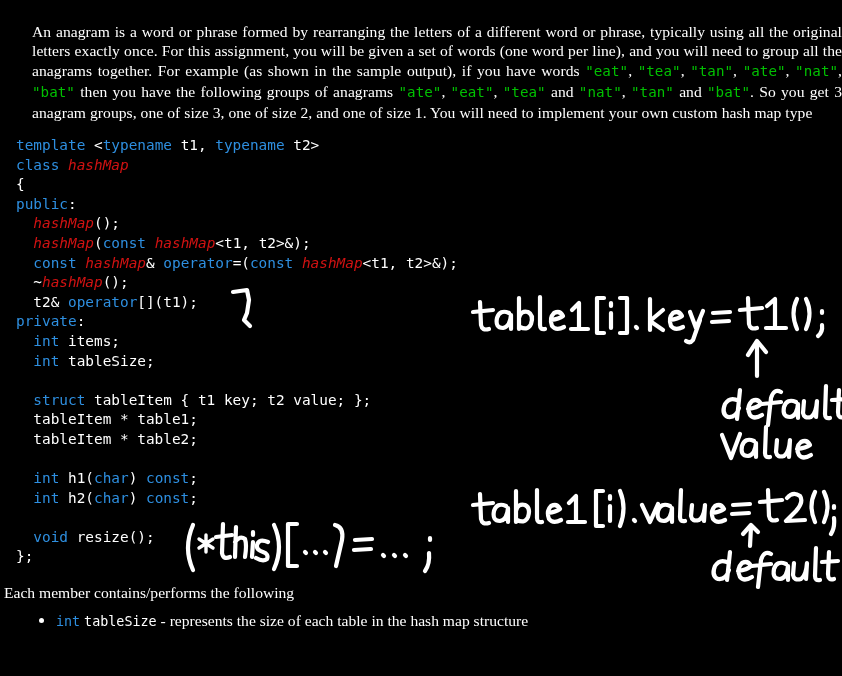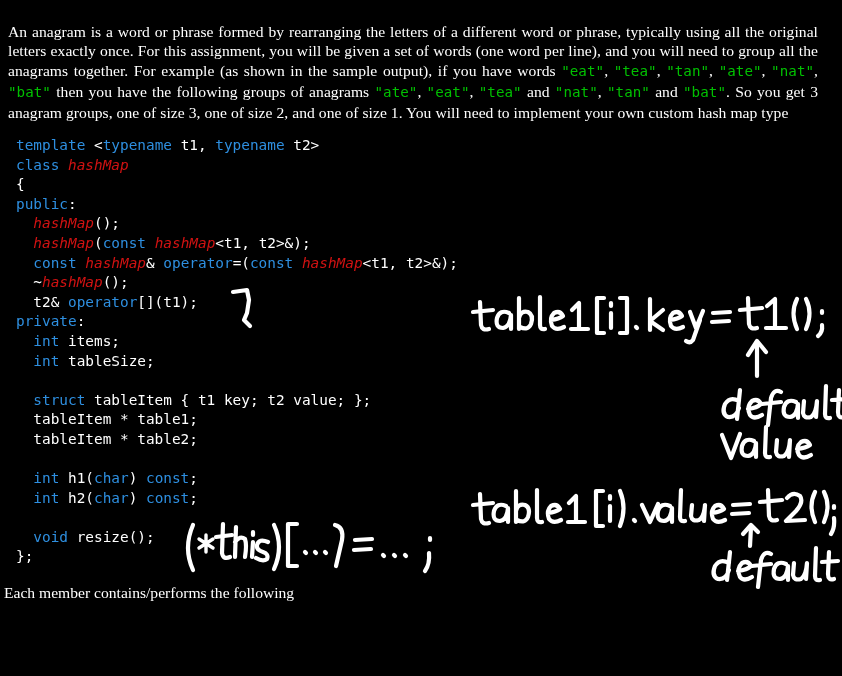--- a/index.html
+++ b/index.html
@@ -12,21 +12,21 @@
   }
   body {
     position: relative;
     font-family: "Liberation Serif", "DejaVu Serif", serif;
     color: #ffffff;
   }
 
   
   #intro-paragraph {
     position: absolute;
-    left: 8px;
+    left: 32px;
     top: 6px;
     width: 810px;
     font-family: "Liberation Serif", "DejaVu Serif", serif;
     font-size: 15.6px;
     line-height: 19.8px;
     text-align: justify;
     text-justify: inter-word;
     color: #ffffff;
     letter-spacing: 0.05px;
   }
@@ -114,20 +114,21 @@
 </style>
 </head>
 <body>
 
 <p id="intro-paragraph"><span>An anagram is a word or phrase formed by rearranging the letters of a different word or phrase, typically using all the original letters exactly once. For this assignment, you will be given a set of words (one word per line), and you will need to group all the anagrams together. For example (as shown in the sample output), if you have words </span><span class="code-str">"eat"</span><span>, </span><span class="code-str">"tea"</span><span>, </span><span class="code-str">"tan"</span><span>, </span><span class="code-str">"ate"</span><span>, </span><span class="code-str">"nat"</span><span>, </span><span class="code-str">"bat"</span><span> then you have the following groups of anagrams </span><span class="code-str">"ate"</span><span>, </span><span class="code-str">"eat"</span><span>, </span><span class="code-str">"tea"</span><span> and </span><span class="code-str">"nat"</span><span>, </span><span class="code-str">"tan"</span><span> and </span><span class="code-str">"bat"</span><span>. So you get 3 anagram groups, one of size 3, one of size 2, and one of size 1. You will need to implement your own custom hash map type</span></p>
 
 <div id="code-listing"><span class="ln"><span class="kw">template </span><span class="pl">&lt;</span><span class="kw">typename</span><span class="pl"> t1, </span><span class="kw">typename</span><span class="pl"> t2&gt;</span></span><span class="ln"><span class="kw">class </span><span class="cls">hashMap</span></span><span class="ln"><span class="pl">{</span></span><span class="ln"><span class="kw">public</span><span class="pl">:</span></span><span class="ln"><span class="pl">  </span><span class="cls">hashMap</span><span class="pl">();</span></span><span class="ln"><span class="pl">  </span><span class="cls">hashMap</span><span class="pl">(</span><span class="kw">const</span><span class="pl"> </span><span class="cls">hashMap</span><span class="pl">&lt;t1, t2&gt;&amp;);</span></span><span class="ln"><span class="pl">  </span><span class="kw">const</span><span class="pl"> </span><span class="cls">hashMap</span><span class="pl">&amp; </span><span class="kw">operator</span><span class="pl">=(</span><span class="kw">const</span><span class="pl"> </span><span class="cls">hashMap</span><span class="pl">&lt;t1, t2&gt;&amp;);</span></span><span class="ln"><span class="pl">  ~</span><span class="cls">hashMap</span><span class="pl">();</span></span><span class="ln"><span class="pl">  t2&amp; </span><span class="kw">operator</span><span class="pl">[](t1);</span></span><span class="ln"><span class="kw">private</span><span class="pl">:</span></span><span class="ln"><span class="pl">  </span><span class="kw">int</span><span class="pl"> items;</span></span><span class="ln"><span class="pl">  </span><span class="kw">int</span><span class="pl"> tableSize;</span></span><span class="ln">&nbsp;</span><span class="ln"><span class="pl">  </span><span class="kw">struct</span><span class="pl"> tableItem { t1 key; t2 value; };</span></span><span class="ln"><span class="pl">  tableItem * table1;</span></span><span class="ln"><span class="pl">  tableItem * table2;</span></span><span class="ln">&nbsp;</span><span class="ln"><span class="pl">  </span><span class="kw">int</span><span class="pl"> h1(</span><span class="kw">char</span><span class="pl">) </span><span class="kw">const</span><span class="pl">;</span></span><span class="ln"><span class="pl">  </span><span class="kw">int</span><span class="pl"> h2(</span><span class="kw">char</span><span class="pl">) </span><span class="kw">const</span><span class="pl">;</span></span><span class="ln">&nbsp;</span><span class="ln"><span class="pl">  </span><span class="kw">void</span><span class="pl"> resize();</span></span><span class="ln"><span class="pl">};</span></span></div>
 
 <div id="closing-line">Each member contains/performs the following</div>
 <ul id="member-list">
+    <li><span class="bullet-dot"></span><span class="mono kwm">int</span> <span class="mono">tableSize</span><span> - </span><span>represents the size of each table in the hash map structure</span></li>
   </ul>
 
 <div id="annotation-layer">
 <svg width="842" height="676" viewBox="0 0 842 676" xmlns="http://www.w3.org/2000/svg">
 
   <g>
     <path class="ink" d="M233 292 L247 290 L249 300 L247 313 L244 320 L250 326"></path>
   </g>
 
   <g>

